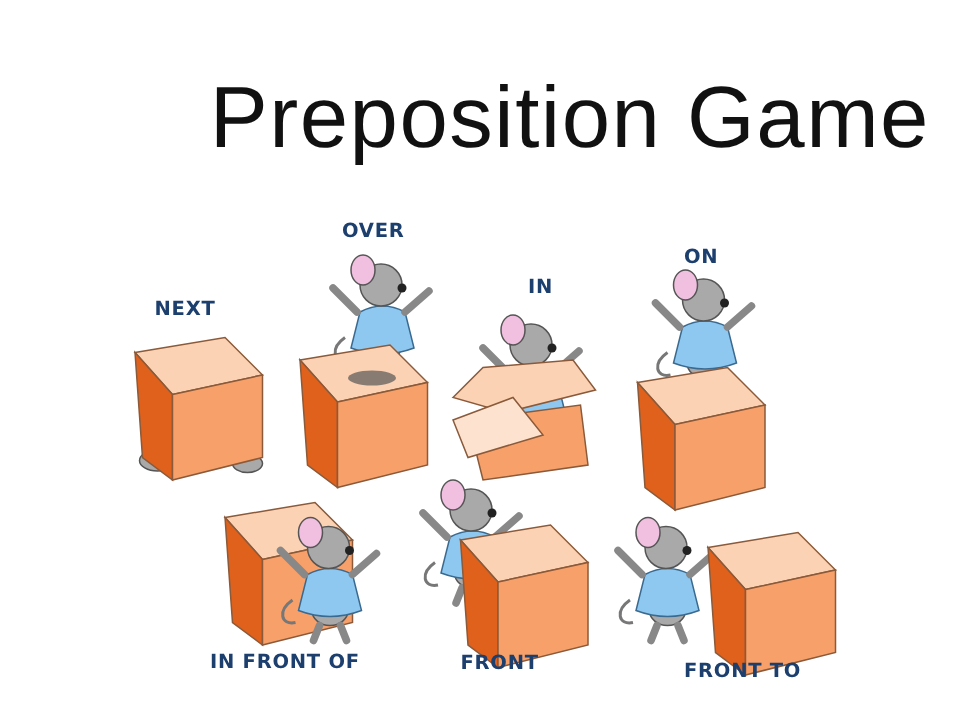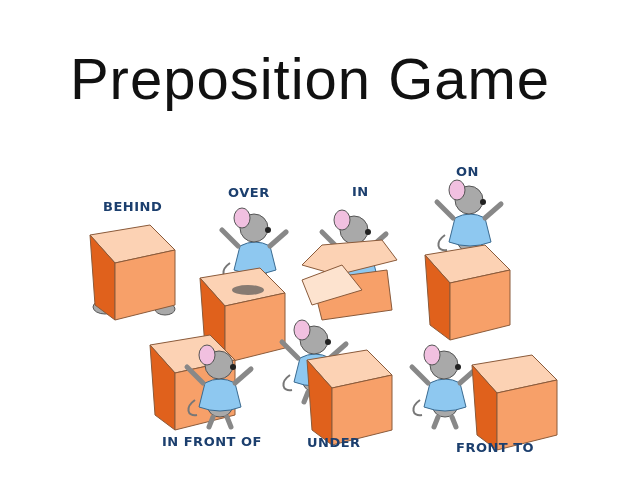--- a/index.html
+++ b/index.html
@@ -1,21 +1,21 @@
 <!DOCTYPE html>
 <html><head>
 <meta charset="utf-8">
 <style>
   html, body { margin: 0; padding: 0; }
   body {
     width: 640px; height: 480px; background: #ffffff; position: relative; overflow: hidden;
     font-family: "DejaVu Sans", sans-serif;
   }
   .title {
-    position: absolute; left: 0; top: 44px; width: 620px; text-align: center;
+    position: absolute; left: 0; top: 44px; width: 620px; text-align: right;
     font-family: "Liberation Sans", sans-serif; font-size: 58px; font-weight: 400;
     color: #111111; letter-spacing: 1px; line-height: 70px;
   }
   .label {
     position: absolute; font-family: "DejaVu Sans", sans-serif; font-weight: bold;
     font-size: 13px; color: #1c3f6e; letter-spacing: 0.5px; white-space: nowrap;
   }
   .scene { position: absolute; }
   svg { display: block; overflow: visible; }
 </style>
@@ -43,31 +43,31 @@
       <polygon points="0,30 20,10 80,5 95,25 35,40" fill="#fcd2b4" stroke="#8a5a3a"></polygon>
       <polygon points="10,45 85,35 90,75 20,85" fill="#f7a069" stroke="#8a5a3a"></polygon>
       <polygon points="0,45 40,30 60,55 10,70" fill="#fde3cf" stroke="#8a5a3a"></polygon>
     </g>
   </defs>
 </svg>
 
 <div class="title">Preposition Game</div>
 
 <div class="scene" style="left:85px;top:195px;width:110px;height:120px;">
-  <span class="label" style="left:18px;top:4px;">BEHIND</span>
+  <span class="label" style="left:18px;top:4px;">NEXT</span>
   <svg width="110" height="100" style="position:absolute;left:0;top:30px;">
     <g transform="translate(0,0)">
       <ellipse cx="20" cy="82" rx="12" ry="7" fill="#a9a9a9" stroke="#555"></ellipse>
       <ellipse cx="80" cy="84" rx="10" ry="6" fill="#a9a9a9" stroke="#555"></ellipse>
       <use href="#box" transform="translate(5,0)"></use>
     </g>
   </svg>
 </div>
 
-<div class="scene" style="left:195px;top:145px;width:110px;height:170px;margin-top:38px;">
+<div class="scene" style="left:195px;top:145px;width:110px;height:170px;">
   <span class="label" style="left:33px;top:2px;">OVER</span>
   <svg width="70" height="90" style="position:absolute;left:25px;top:25px;">
     <use href="#mouse"></use>
   </svg>
   <svg width="110" height="100" style="position:absolute;left:5px;top:85px;">
     <use href="#box"></use>
     <ellipse cx="48" cy="22" rx="16" ry="5" fill="#555" opacity="0.7"></ellipse>
   </svg>
 </div>
 
@@ -91,31 +91,31 @@
   </svg>
 </div>
 
 <div class="scene" style="left:140px;top:330px;width:130px;height:130px;">
   <svg width="110" height="100" style="position:absolute;left:10px;top:5px;">
     <use href="#box"></use>
   </svg>
   <svg width="70" height="90" style="position:absolute;left:45px;top:15px;">
     <use href="#mouse"></use>
   </svg>
-  <span class="label" style="left:0px;top:104px;margin-left:22px;">IN FRONT OF</span>
+  <span class="label" style="left:0px;top:104px;">IN FRONT OF</span>
 </div>
 
 <div class="scene" style="left:275px;top:315px;width:130px;height:140px;">
   <svg width="70" height="90" style="position:absolute;left:5px;top:5px;">
     <use href="#mouse"></use>
   </svg>
   <svg width="110" height="100" style="position:absolute;left:32px;top:35px;">
     <use href="#box"></use>
   </svg>
-  <span class="label" style="left:32px;top:120px;">UNDER</span>
+  <span class="label" style="left:32px;top:120px;">FRONT</span>
 </div>
 
 <div class="scene" style="left:400px;top:340px;width:160px;height:120px;">
   <svg width="70" height="90" style="position:absolute;left:10px;top:5px;">
     <use href="#mouse"></use>
   </svg>
   <svg width="110" height="100" style="position:absolute;left:72px;top:15px;">
     <use href="#box"></use>
   </svg>
   <span class="label" style="left:56px;top:100px;">FRONT TO</span>

